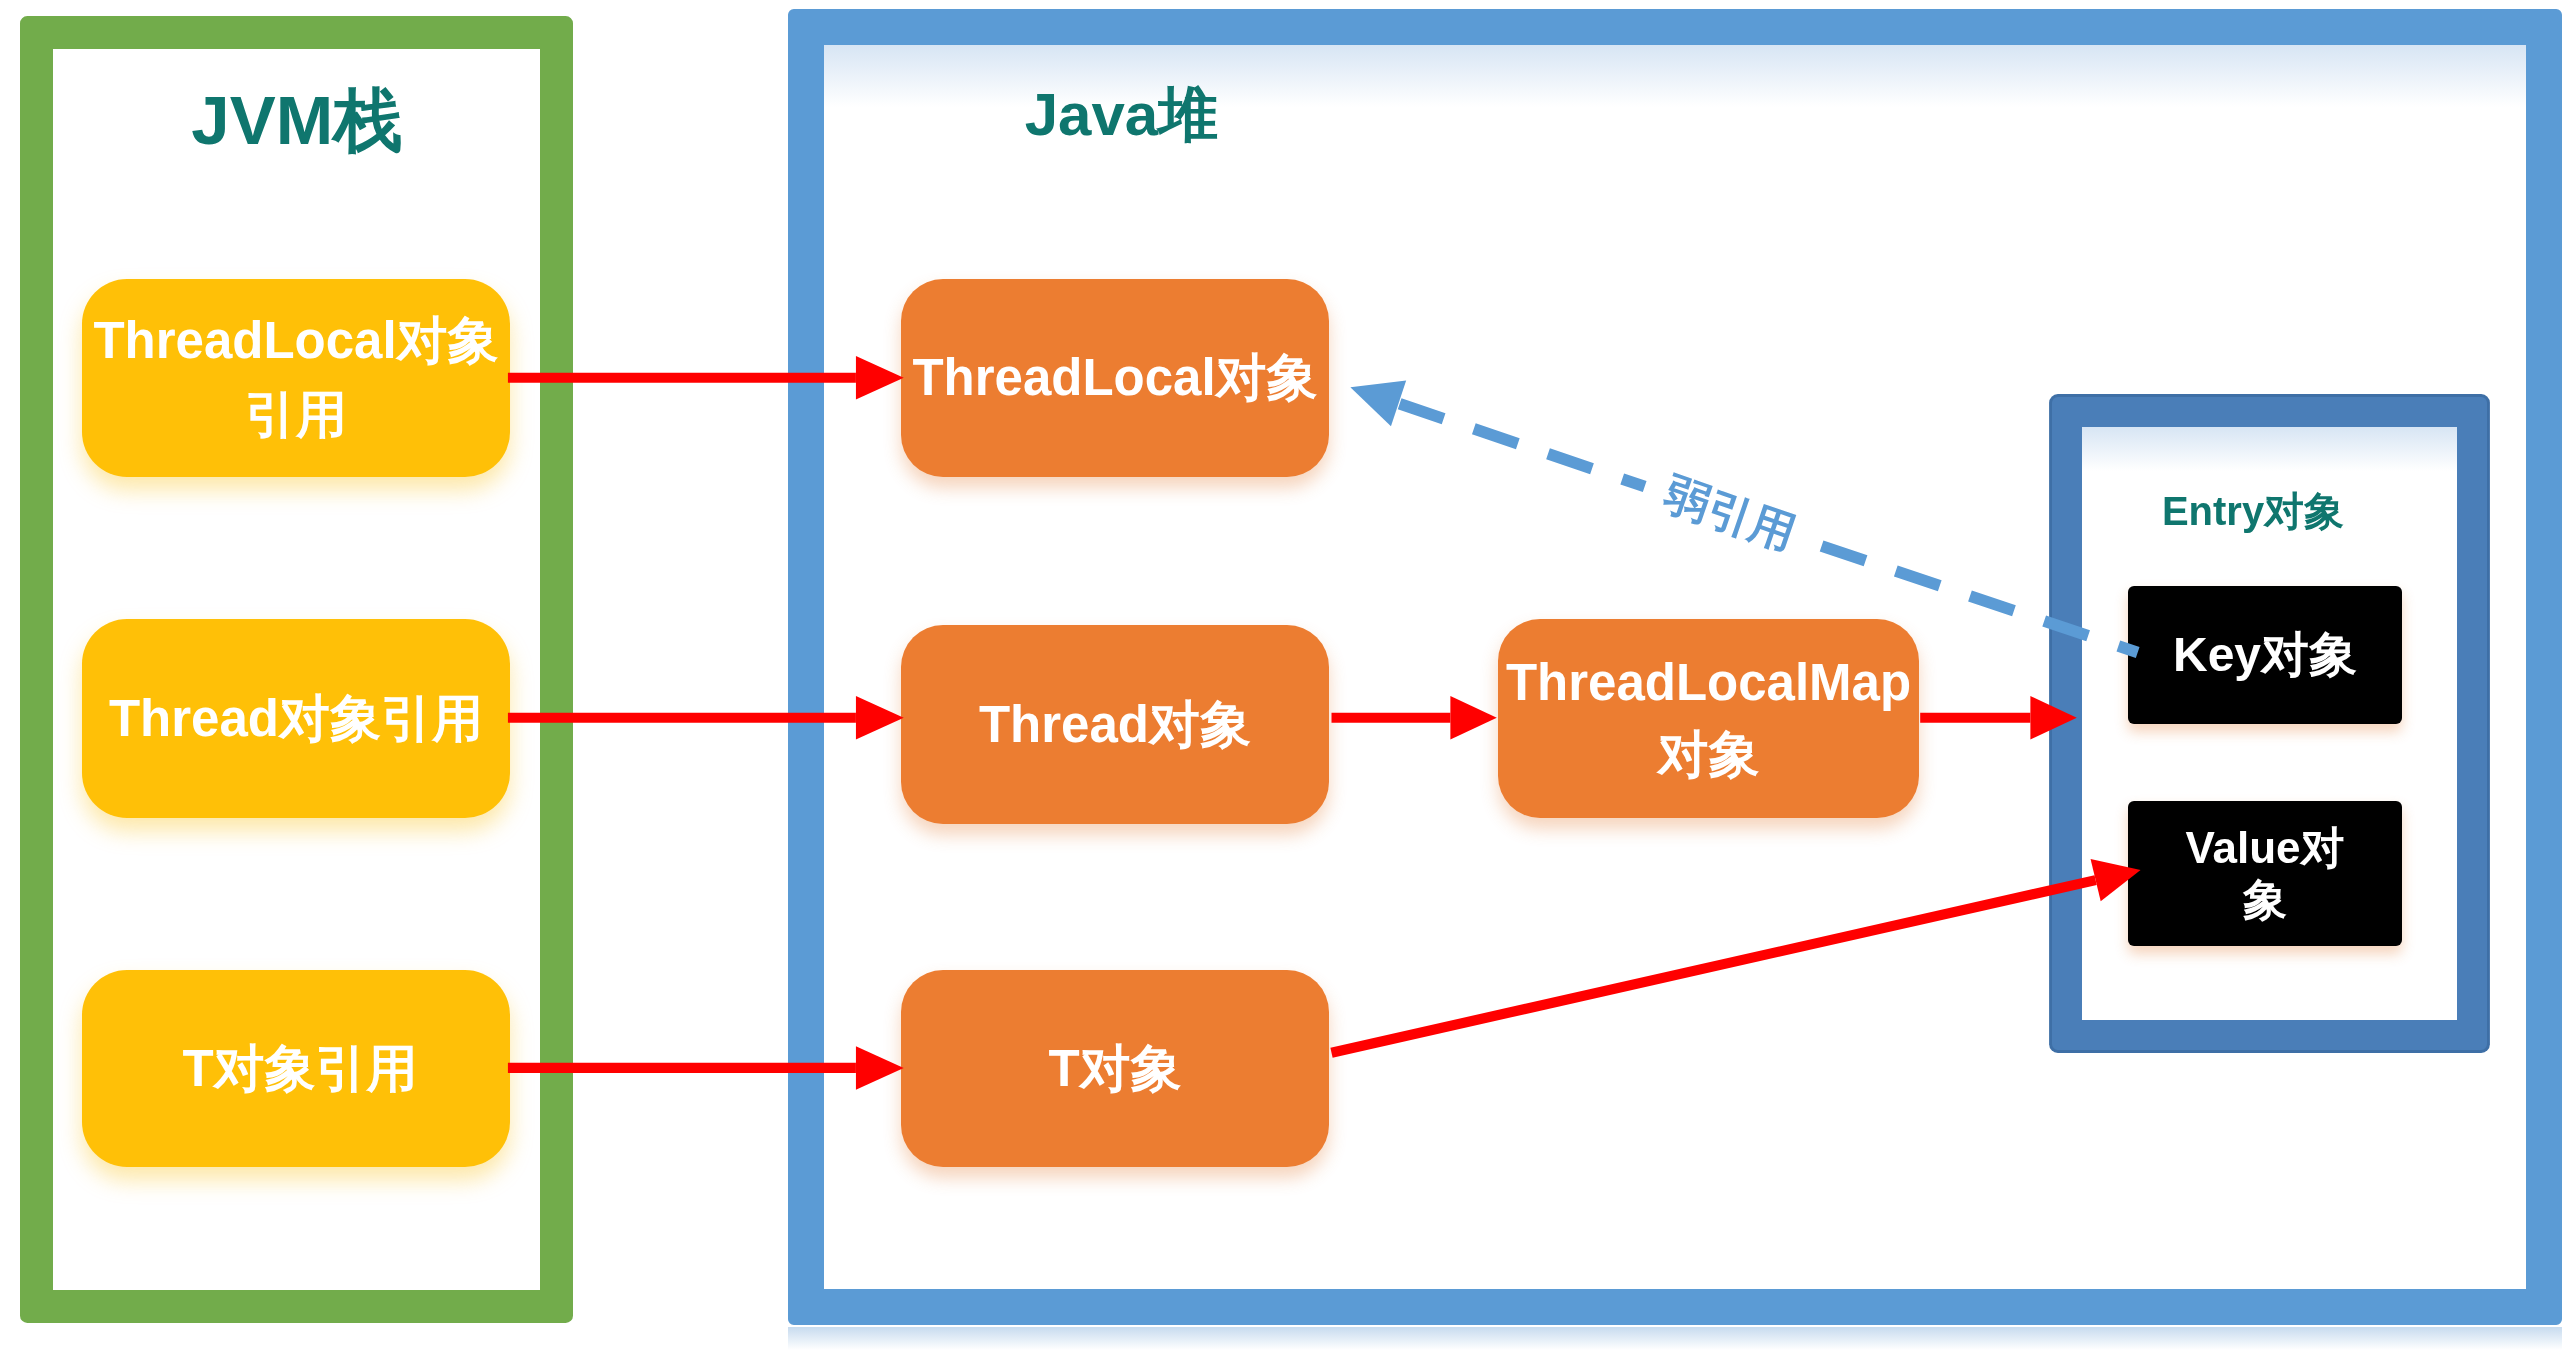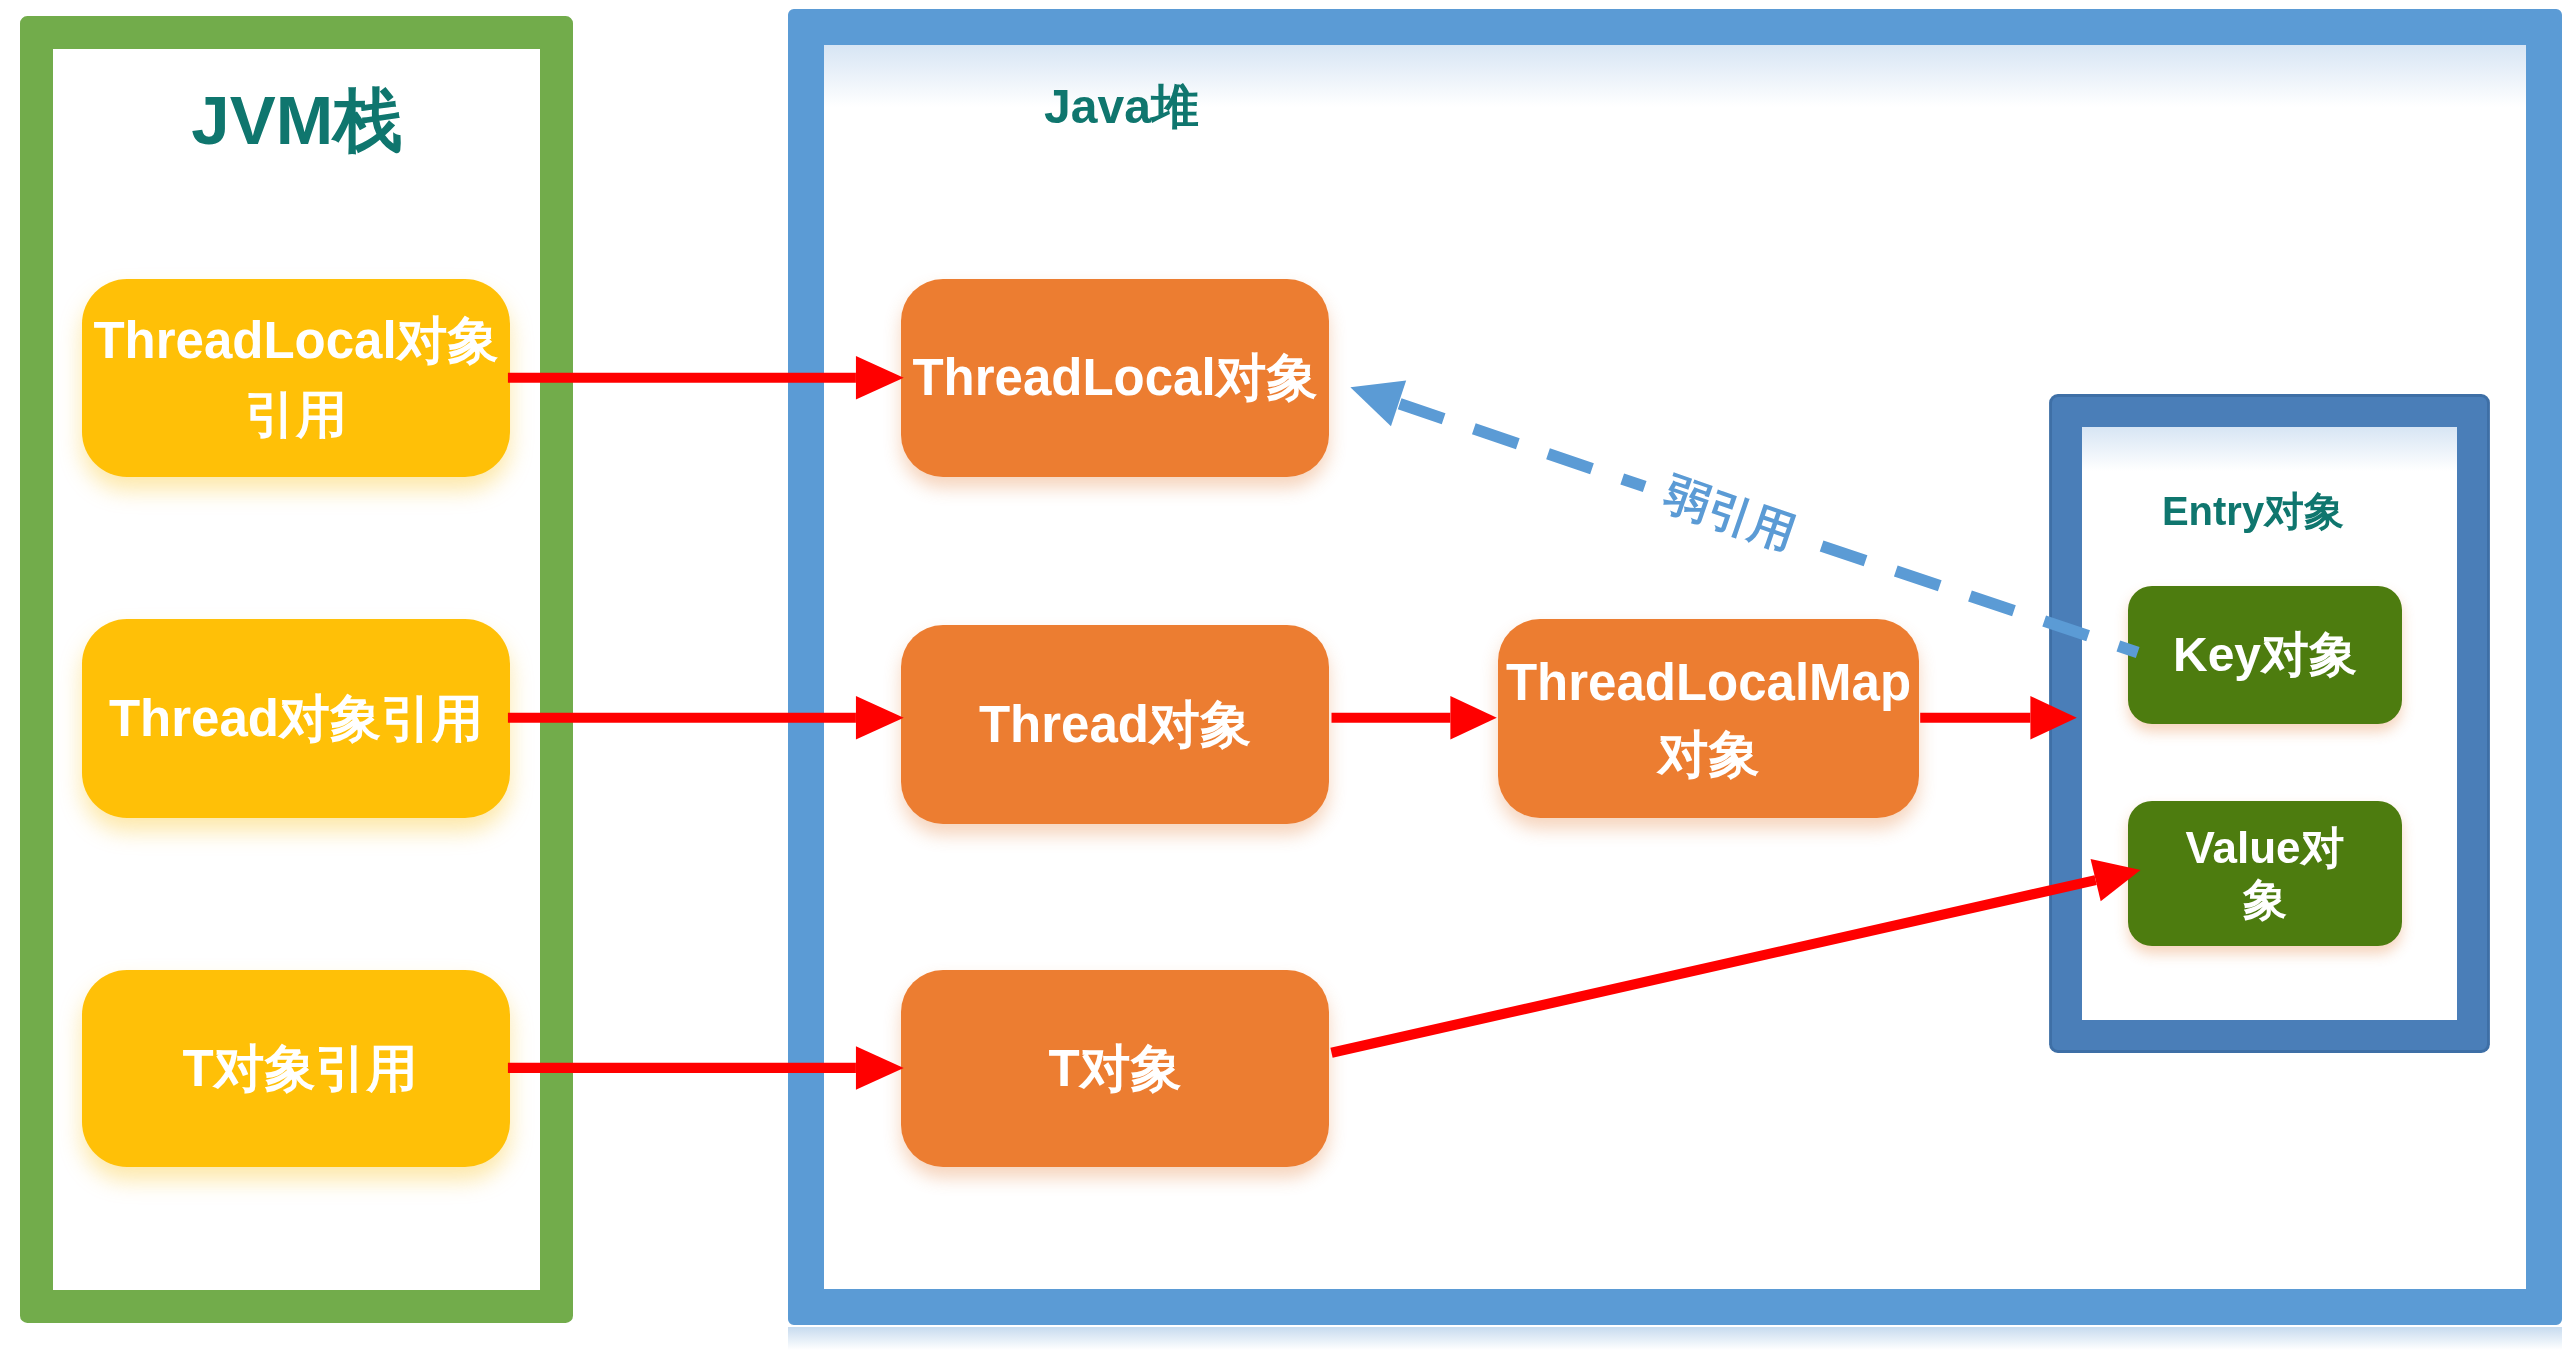--- a/index.html
+++ b/index.html
@@ -54,21 +54,21 @@
   
   .title {
     position: absolute;
     font-weight: bold;
     color: #0f766e;
     text-align: center;
     z-index: 3;
     white-space: nowrap;
   }
   .title-jvm  { left: 20.3px;   top: 75px; width: 553px; font-size: 69px; }
-  .title-heap { left: 882px; top: 75px; width: 479px; font-size: 48px; }
+  .title-heap { left: 882px; top: 75px; width: 479px; font-size: 60px; }
   .title-entry{ left: 2083px; top: 484px; width: 340px; font-size: 40px; }
 
   
   .node {
     position: absolute;
     box-sizing: border-box;
     display: flex;
     flex-direction: column;
     align-items: center;
     justify-content: center;
@@ -86,22 +86,22 @@
     box-shadow: 0 13px 22px rgba(250, 190, 10, 0.35);
   }
   .node-obj {
     background: #EC7D31;
     border-radius: 42px;
     font-size: 51px;
     line-height: 1.45;
     box-shadow: 0 10.2px 17.4px rgba(225, 115, 40, 0.30);
   }
   .node-entry-obj {
-    background: #4d7c0f;
-    border-radius: 24px;
+    background: #000000;
+    border-radius: 6px;
     box-shadow: 0 7.3px 13px rgba(225, 115, 40, 0.30);
     z-index: 4;
   }
 
   #ref-threadlocal { left: 82px;  top: 279px;  width: 428px; height: 198px; }
   #ref-thread      { left: 82px;  top: 619px;  width: 428px; height: 199px; }
   #ref-t           { left: 82px;  top: 970px; width: 428px; height: 197px; padding-left: 8px; }
 
   #obj-threadlocal { left: 901px; top: 279px;  width: 428px; height: 198px; }
   #obj-thread      { left: 901px; top: 619px;  width: 428px; height: 199px; margin-top: 6px; }

